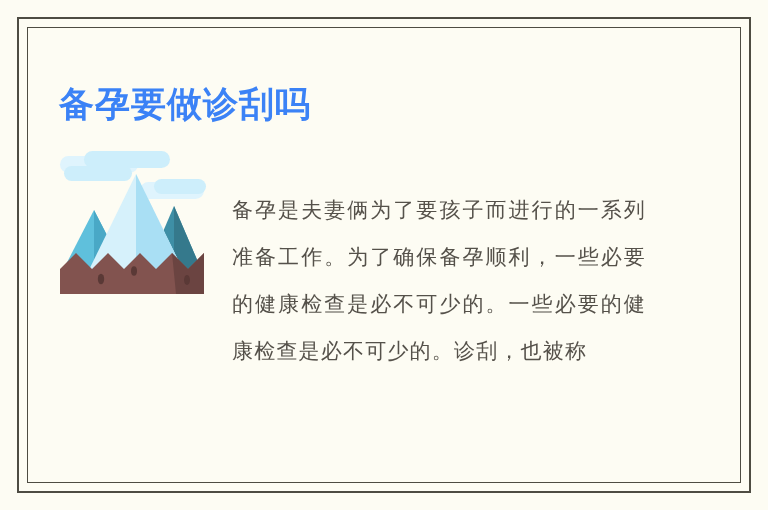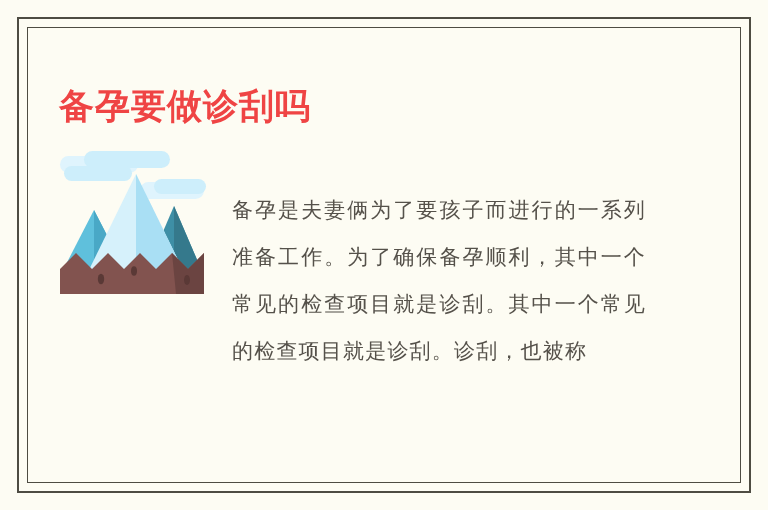--- a/index.html
+++ b/index.html
@@ -52,25 +52,25 @@
     top: 0;
     width: 768px;
     height: 510px;
     box-sizing: border-box;
   }
 
   .article-title {
     position: absolute;
     left: 59px;
     top: 62px;
-    font-family: Liberation Serif, serif;
+    font-family: Liberation Mono, monospace;
     font-size: 35px;
     line-height: 44px;
     letter-spacing: 1px;
-    color: #ef4444;
+    color: #3b82f6;
     white-space: nowrap;
   }
 
   .article-body {
     position: absolute;
     left: 56px;
     top: 148px;
     width: 600px;
   }
 
@@ -135,17 +135,17 @@
 
           <path d="M4,146 L4,121 L20,105 L36,121 L52,105 L68,121 L84,105 L100,121 L116,105 L132,121 L148,105 L148,146 Z" fill="#82534F"></path>
           <path d="M116,105 L132,121 L148,105 L148,146 L120,146 Z" fill="#6B4441"></path>
 
           <ellipse cx="45" cy="131" rx="3.2" ry="5.2" fill="#5A3936"></ellipse>
           <ellipse cx="78" cy="123" rx="3.0" ry="4.8" fill="#5A3936"></ellipse>
           <ellipse cx="131" cy="132" rx="3.0" ry="5.0" fill="#5A3936"></ellipse>
         </svg>
       </div>
 
-      <p class="body-text">备孕是夫妻俩为了要孩子而进行的一系列准备工作。为了确保备孕顺利，其中一个常见的检查项目就是诊刮。其中一个常见的检查项目就是诊刮。诊刮，也被称</p>
+      <p class="body-text">备孕是夫妻俩为了要孩子而进行的一系列准备工作。为了确保备孕顺利，一些必要的健康检查是必不可少的。一些必要的健康检查是必不可少的。诊刮，也被称</p>
 
     </div>
   </div>
 </div>
 
 </body></html>

